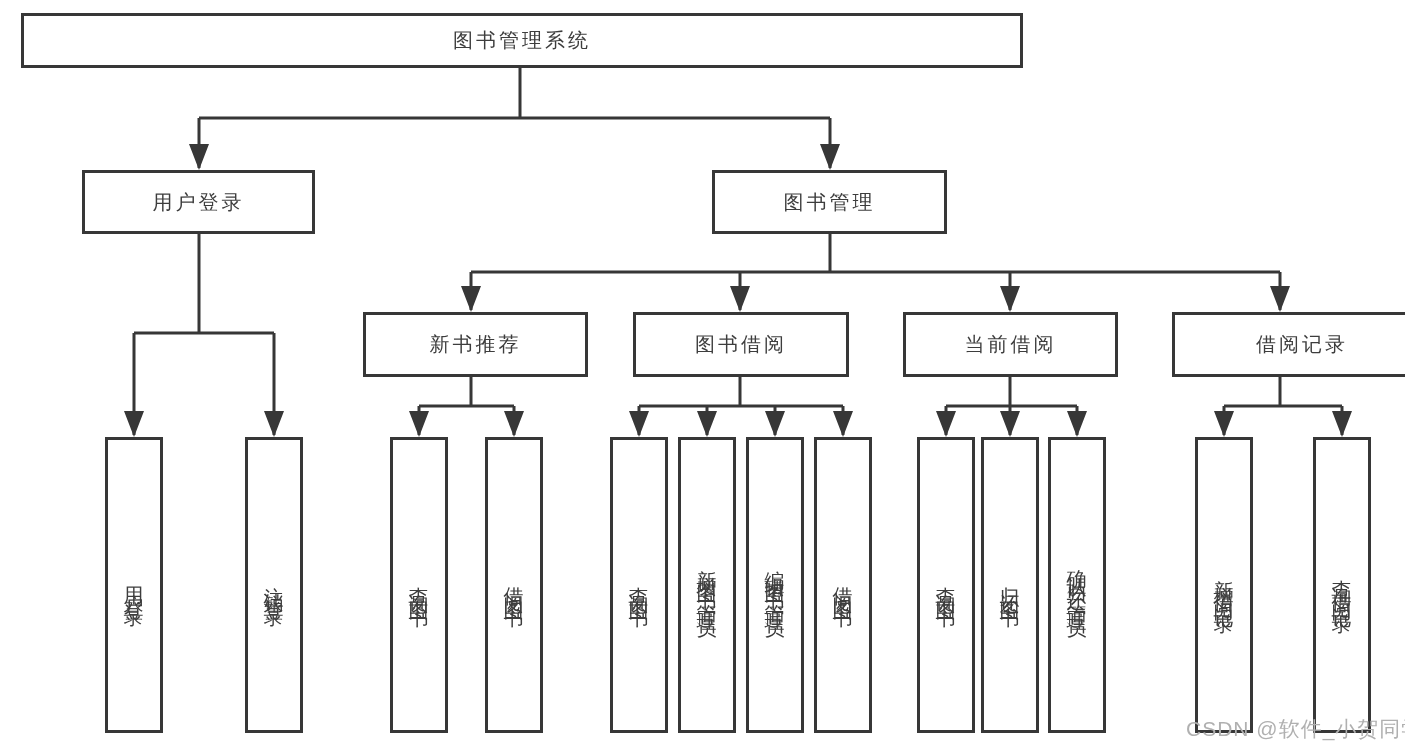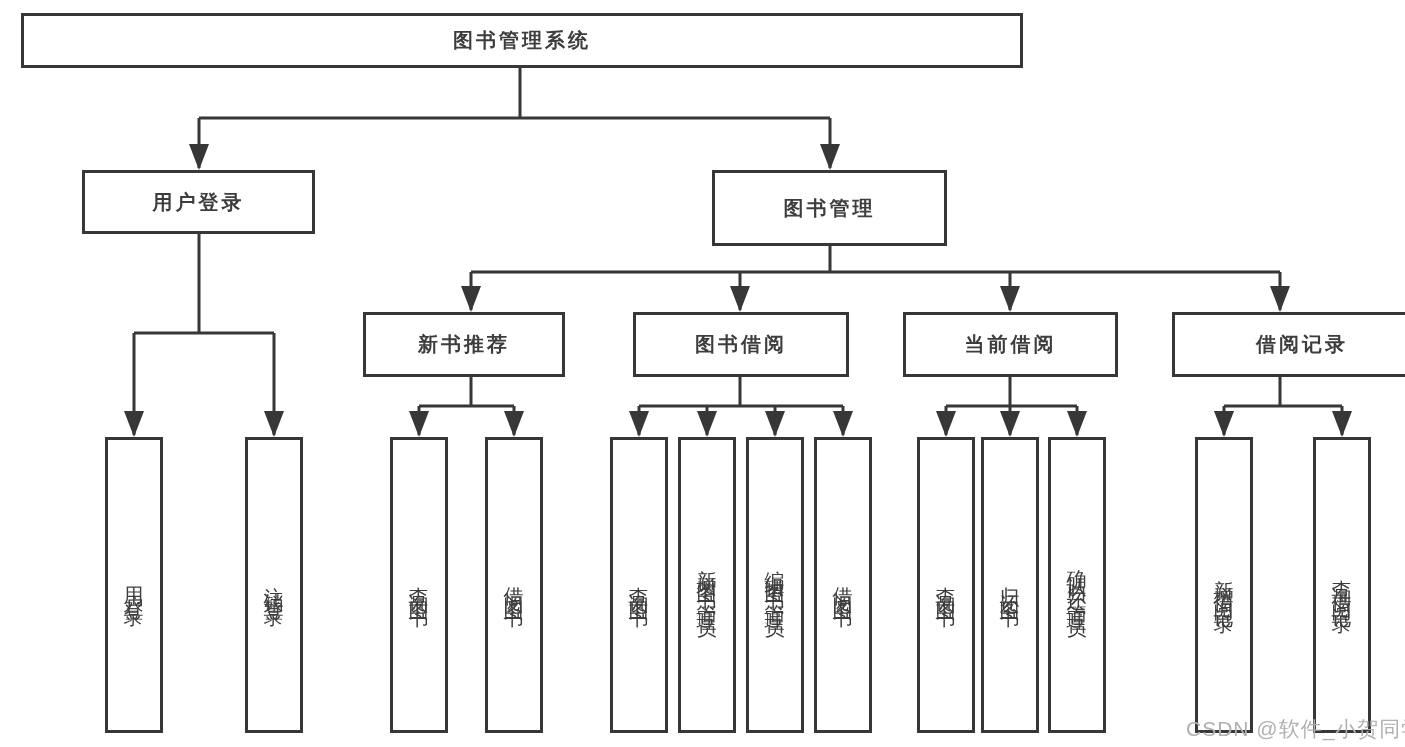--- a/index.html
+++ b/index.html
@@ -17,21 +17,20 @@
   }
   .wires{position:absolute;left:0;top:0;}
   .wire{fill:none;stroke:var(--line);stroke-width:3;}
   .arrow{fill:var(--line);stroke:none;}
   .hnode{
     position:absolute;box-sizing:border-box;
     border:3px solid var(--line);background:#fff;
     display:flex;align-items:center;justify-content:center;
     font-size:20px;letter-spacing:3px;color:var(--text);
     white-space:nowrap;
-    font-weight:bold;
   }
   .leaf{
     position:absolute;box-sizing:border-box;
     top:437px;width:58px;height:296px;
     border:3px solid var(--line);background:#fff;
     display:flex;align-items:center;justify-content:center;
     color:var(--text);
   }
   .leaf span{
     writing-mode:vertical-rl;
@@ -71,23 +70,23 @@
       M629 411 L649 411 L639 437 Z  M697 411 L717 411 L707 437 Z
       M765 411 L785 411 L775 437 Z  M833 411 L853 411 L843 437 Z
       M936 411 L956 411 L946 437 Z  M1000 411 L1020 411 L1010 437 Z
       M1067 411 L1087 411 L1077 437 Z
       M1214 411 L1234 411 L1224 437 Z  M1332 411 L1352 411 L1342 437 Z"></path>
   </svg>
 
   <div class="hnode" style="left:21px;top:13px;width:1002px;height:55px">图书管理系统</div>
 
   <div class="hnode" style="left:82px;top:170px;width:233px;height:64px">用户登录</div>
-  <div class="hnode" style="left:712px;top:170px;width:235px;height:76px">图书管理</div>
+  <div class="hnode" style="left:712px;top:170px;width:235px;height:64px">图书管理</div>
 
-  <div class="hnode" style="left:363px;top:312px;width:202px;height:65px">新书推荐</div>
+  <div class="hnode" style="left:363px;top:312px;width:225px;height:65px">新书推荐</div>
   <div class="hnode" style="left:633px;top:312px;width:216px;height:65px">图书借阅</div>
   <div class="hnode" style="left:903px;top:312px;width:215px;height:65px">当前借阅</div>
   <div class="hnode" style="left:1172px;top:312px;width:260px;height:65px">借阅记录</div>
 
   <div class="leaf" style="left:105px">
     <span>用户登录</span>
   </div>
   <div class="leaf" style="left:245px">
     <span>注销登录</span>
   </div>

